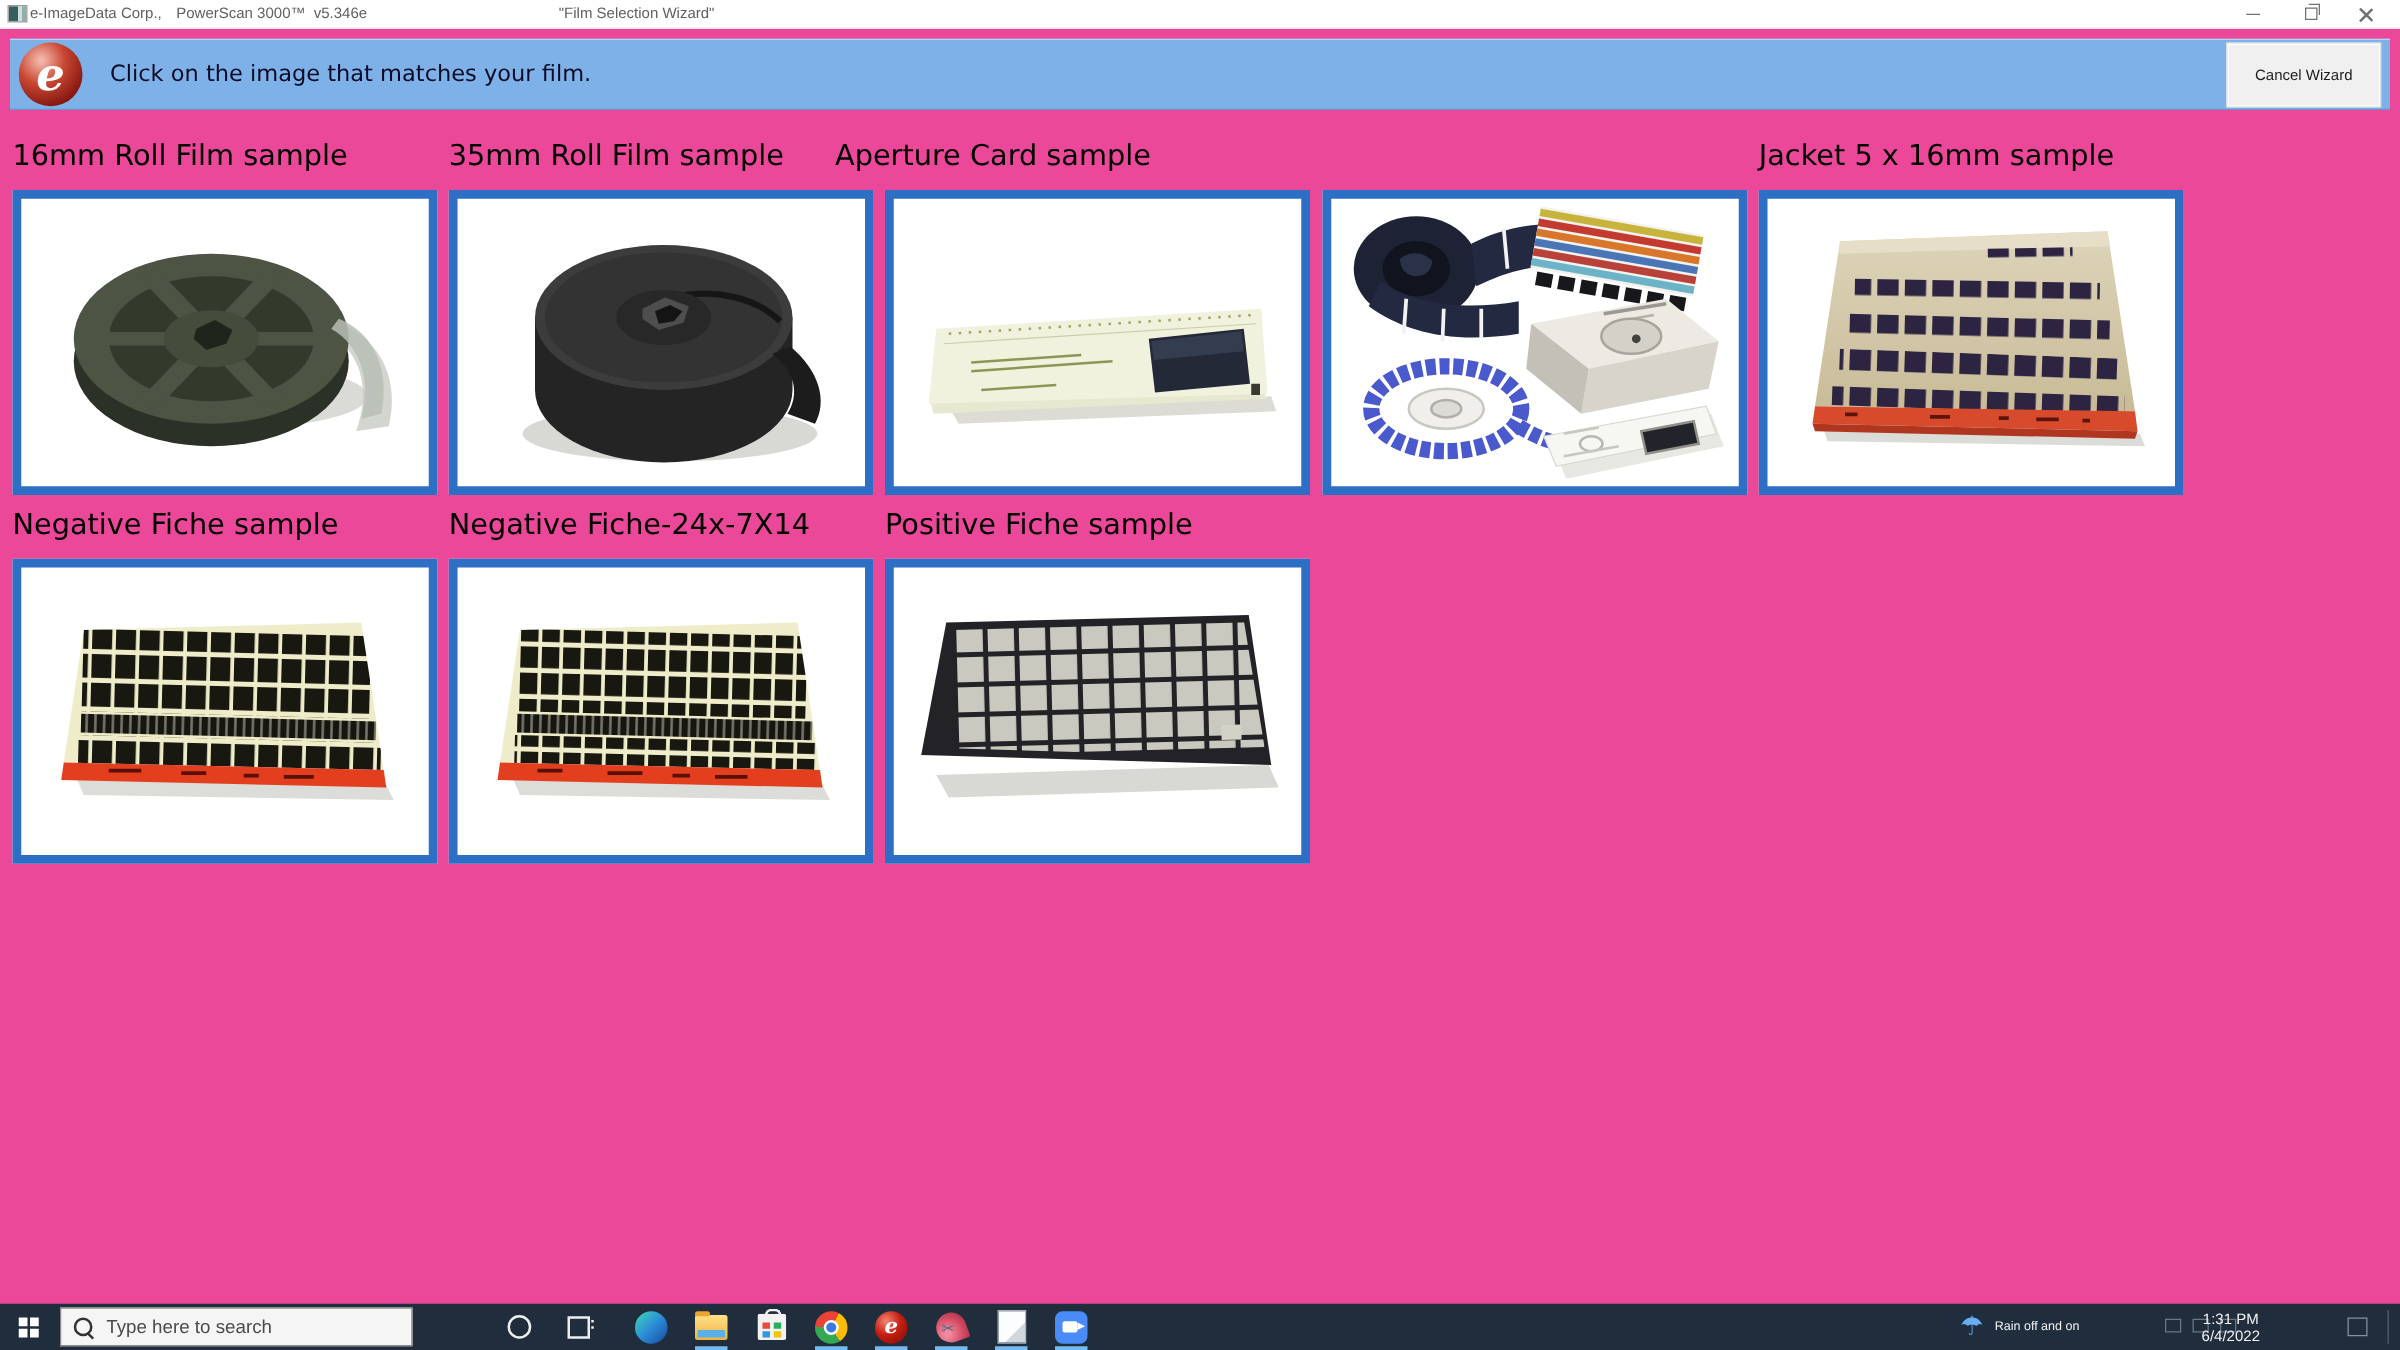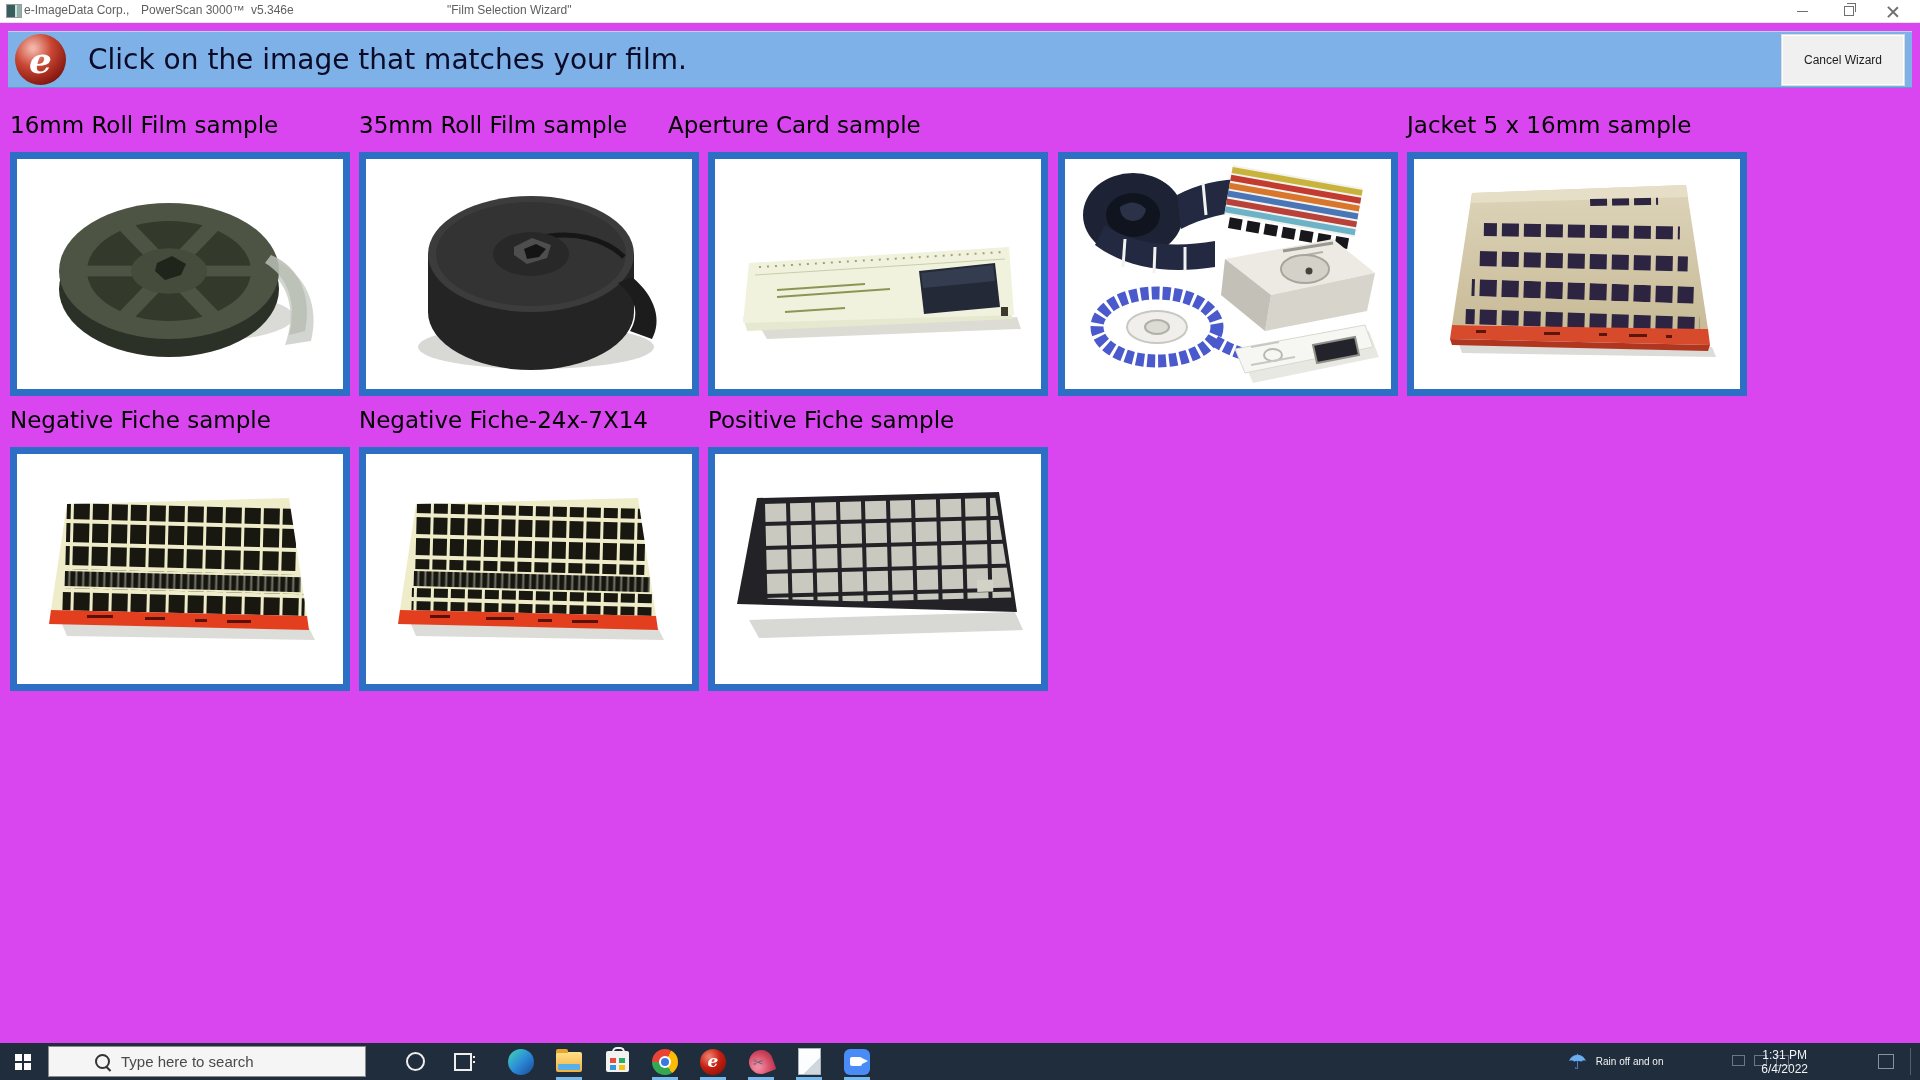--- a/index.html
+++ b/index.html
@@ -1,17 +1,17 @@
 <!DOCTYPE html>
 <html><head>
 <meta charset="utf-8">
 <style>
   html,body{margin:0;padding:0;background:#000;}
   .screen{position:relative;width:1920px;height:1080px;overflow:hidden;
-    background:#d946ef;font-family:"Liberation Sans",sans-serif;}
+    background:#ec4899;font-family:"Liberation Sans",sans-serif;}
 
   
   .titlebar{position:absolute;left:0;top:0;width:1920px;height:22px;background:#ffffff;
     border-bottom:1px solid #e6e6e6;font-size:12px;color:#5f5f5f;}
   .titlebar .t{position:absolute;top:3px;white-space:nowrap;}
   .appicon{position:absolute;left:6px;top:4px;width:14px;height:12px;border:1px solid #9a9a9a;
     background:linear-gradient(90deg,#355f5c 0 55%,#cfdeda 55% 75%,#8fb0a8 75%);}
   .wc{position:absolute;top:0;width:46px;height:22px;display:flex;align-items:center;justify-content:center;}
   .min-g{width:11px;height:1px;background:#707070;}
   .res-g{width:8px;height:8px;border:1px solid #707070;background:#fff;position:relative;}
@@ -21,40 +21,40 @@
   .clo-g::before,.clo-g::after{content:"";position:absolute;left:5px;top:0;width:1.5px;height:14px;background:#707070;}
   .clo-g::before{transform:rotate(45deg);} .clo-g::after{transform:rotate(-45deg);}
 
   
   .hdr{position:absolute;left:8px;top:31px;width:1904px;height:55px;background:#7db1e8;
     border-top:1px solid #b9d4f2;border-bottom:1px solid #6798cc;display:flex;align-items:center;}
   .hdr-logo{position:absolute;left:7px;top:2px;width:51px;height:51px;border-radius:50%;
     background:radial-gradient(circle at 35% 28%,#f2b4a8 4%,#c94733 38%,#7c100a 82%,#4d0804 100%);
     display:flex;align-items:center;justify-content:center;
     color:#fff;font-family:"DejaVu Serif",serif;font-weight:bold;font-style:italic;font-size:36px;line-height:1;}
-  .hdr-text{margin-left:80px;font-family:"DejaVu Sans",sans-serif;font-size:28px;color:#0b0b28;}
+  .hdr-text{margin-left:80px;font-family:"DejaVu Sans",sans-serif;font-size:18px;color:#0b0b28;}
   .cancel-btn{position:absolute;right:7px;top:2px;width:122px;height:50px;background:#f0f0f0;
     border:1px solid #dcdcdc;outline:1px solid #fdfdfd;outline-offset:-2px;
     display:flex;align-items:center;justify-content:center;font-size:12px;color:#1c1c1c;cursor:pointer;}
 
   
   .tile-label{position:absolute;font-family:"DejaVu Sans",sans-serif;font-size:23px;color:#000;white-space:nowrap;}
   .tile{position:absolute;width:340px;height:244px;box-sizing:border-box;border:7px solid #2d6fc4;background:#fff;cursor:pointer;}
   .tile svg{display:block;width:326px;height:230px;}
 
   
   .taskbar{position:absolute;left:0;top:1043px;width:1920px;height:37px;background:#1f2d3d;}
   .start{position:absolute;left:0;top:0;width:46px;height:37px;display:flex;align-items:center;justify-content:center;}
   .win-g{width:16px;height:16px;
     background:linear-gradient(#fff,#fff) 0 0/7px 7px no-repeat,
                linear-gradient(#fff,#fff) 9px 0/7px 7px no-repeat,
                linear-gradient(#fff,#fff) 0 9px/7px 7px no-repeat,
                linear-gradient(#fff,#fff) 9px 9px/7px 7px no-repeat;}
   .searchbox{position:absolute;left:48px;top:3px;width:280px;height:29px;background:#f5f5f5;
-    border:1px solid #8a8a8a;display:flex;align-items:center;padding-left:36px;}
+    border:1px solid #8a8a8a;display:flex;align-items:center;}
   .mag{width:11px;height:11px;border:2px solid #333;border-radius:50%;margin-left:10px;position:relative;flex:none;}
   .mag::after{content:"";position:absolute;left:10px;top:10px;width:6px;height:2px;background:#333;transform:rotate(45deg);transform-origin:0 0;}
   .searchbox input{flex:1;border:none;background:transparent;outline:none;margin-left:9px;
     font-family:"Liberation Sans",sans-serif;font-size:15px;color:#3a3a3a;}
   .searchbox input::placeholder{color:#4a4a4a;opacity:1;}
   .tb-btn{position:absolute;top:0;height:37px;width:40px;display:flex;align-items:center;justify-content:center;}
   .cortana-g{width:15px;height:15px;border:2px solid #eee;border-radius:50%;}
   .taskview-g{width:14px;height:14px;border:2px solid #eee;position:relative;}
   .taskview-g::after{content:"";position:absolute;right:-5px;top:1px;width:2px;height:2px;background:#eee;box-shadow:0 5px 0 #eee;}
   .task-icons{position:absolute;left:497px;top:0;height:37px;display:flex;}

